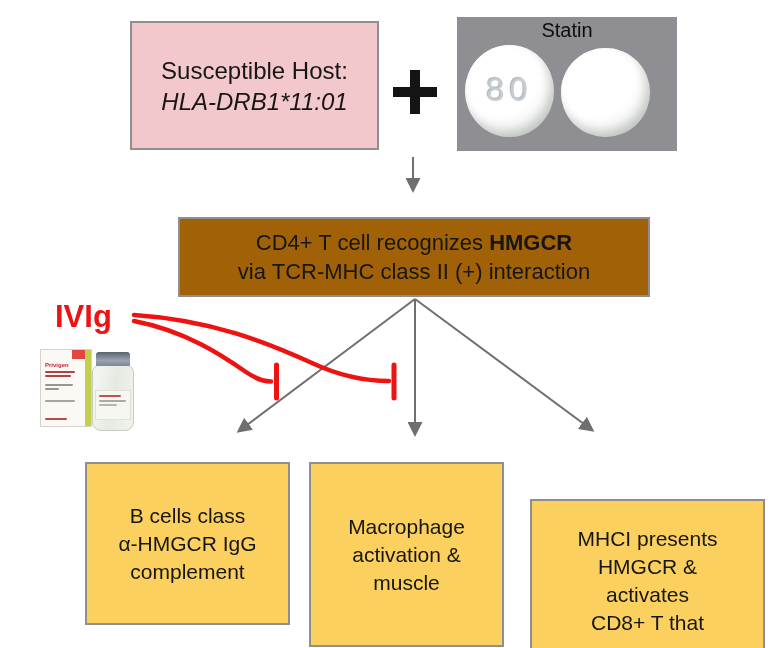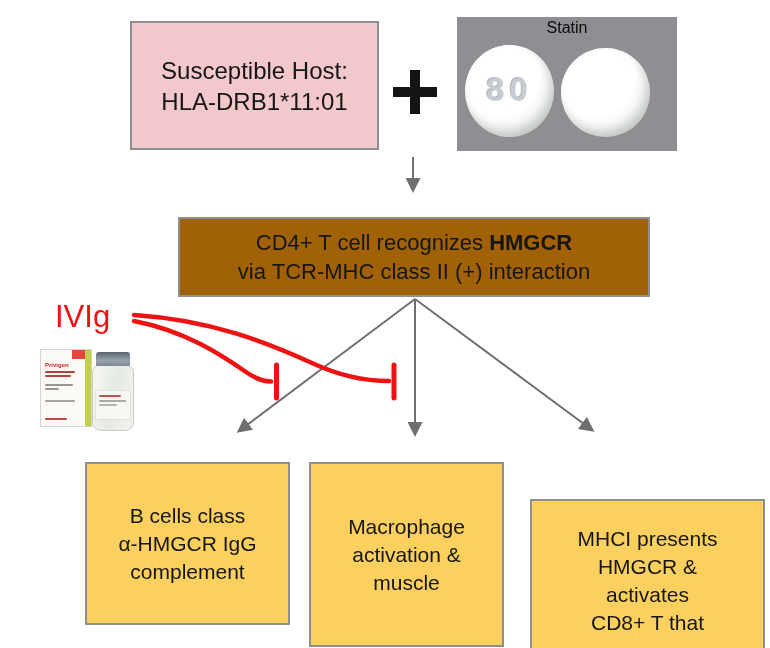--- a/index.html
+++ b/index.html
@@ -8,40 +8,40 @@
     font-family:"Liberation Sans", sans-serif; color:#161616; overflow:hidden;
   }
   .abs { position:absolute; }
   .dbox {
     position:absolute; box-sizing:border-box; border:2px solid #8f8f8f;
     display:flex; flex-direction:column; align-items:center; justify-content:center;
     text-align:right;
   }
   
   #host-box { left:130px; top:21px; width:249px; height:129px; background:#f3c8cc; font-size:24px; line-height:31px; }
-  #host-box .it { }
+  #host-box .it { font-style:italic; }
   #plus { left:393px; top:70px; width:44px; height:44px; }
   #plus .h { position:absolute; left:0; top:17px; width:44px; height:10px; background:#141414; }
   #plus .v { position:absolute; left:17px; top:0; width:10px; height:44px; background:#141414; }
   #statin-photo { left:457px; top:17px; width:220px; height:134px; background:#8e8e93; }
-  #statin-label { position:absolute; left:0; top:2px; width:100%; text-align:center; font-size:16px; color:#0d0d0d; }
+  #statin-label { position:absolute; left:0; top:2px; width:100%; text-align:center; font-size:20px; color:#0d0d0d; }
   .pill { position:absolute; border-radius:50%;
     background:radial-gradient(circle at 38% 32%, #ffffff 48%, #eef1ee 72%, #dde1de 90%, #d2d6d3 100%);
     box-shadow:inset -4px -6px 9px rgba(110,116,112,0.30), inset 2px 3px 4px rgba(255,255,255,0.9);
   }
   #pill-80 { left:8px; top:28px; width:89px; height:92px; }
   #pill-plain { left:104px; top:31px; width:89px; height:89px; }
   #pill-80 .imprint {
     position:absolute; width:100%; text-align:center; top:26px; font-size:33px; letter-spacing:5px;
-    color:#c6ccd1; text-shadow:-1px -1px 1px #a9b0b6, 1px 1px 1px #ffffff; font-weight:bold;
+    color:#c6ccd1; text-shadow:-1px -1px 1px #a9b0b6, 1px 1px 1px #ffffff; font-weight:normal;
   }
   
   #cd4-box { left:178px; top:217px; width:472px; height:80px; background:#a16207; font-size:22px; line-height:29px; }
   #cd4-box b { font-weight:bold; }
-  #ivig-label { position:absolute; left:55px; top:299px; font-size:31px; font-weight:normal; color:#ee1313; }
+  #ivig-label { position:absolute; left:55px; top:299px; font-size:31px; font-weight:bold; color:#ee1313; }
   
   #privigen-carton { left:40px; top:349px; width:52px; height:78px; background:#fbf9f6; border:1px solid #d6d2cd; box-sizing:border-box; }
   #privigen-carton .stripe { position:absolute; right:0; top:0; width:6px; height:100%; background:#c3cf4a; }
   #privigen-carton .tag { position:absolute; right:6px; top:0; width:13px; height:9px; background:#e2473f; }
   #privigen-carton .pname { position:absolute; left:4px; top:12px; font-size:6px; font-weight:bold; color:#c2262c; }
   .tline { position:absolute; height:2px; border-radius:1px; }
   
   #privigen-vial { left:92px; top:352px; width:42px; height:79px; }
   #privigen-vial .cap { position:absolute; left:4px; top:0; width:34px; height:14px; border-radius:3px 3px 1px 1px;
     background:linear-gradient(#59636f, #9aa4b0 60%, #7d8894); }

